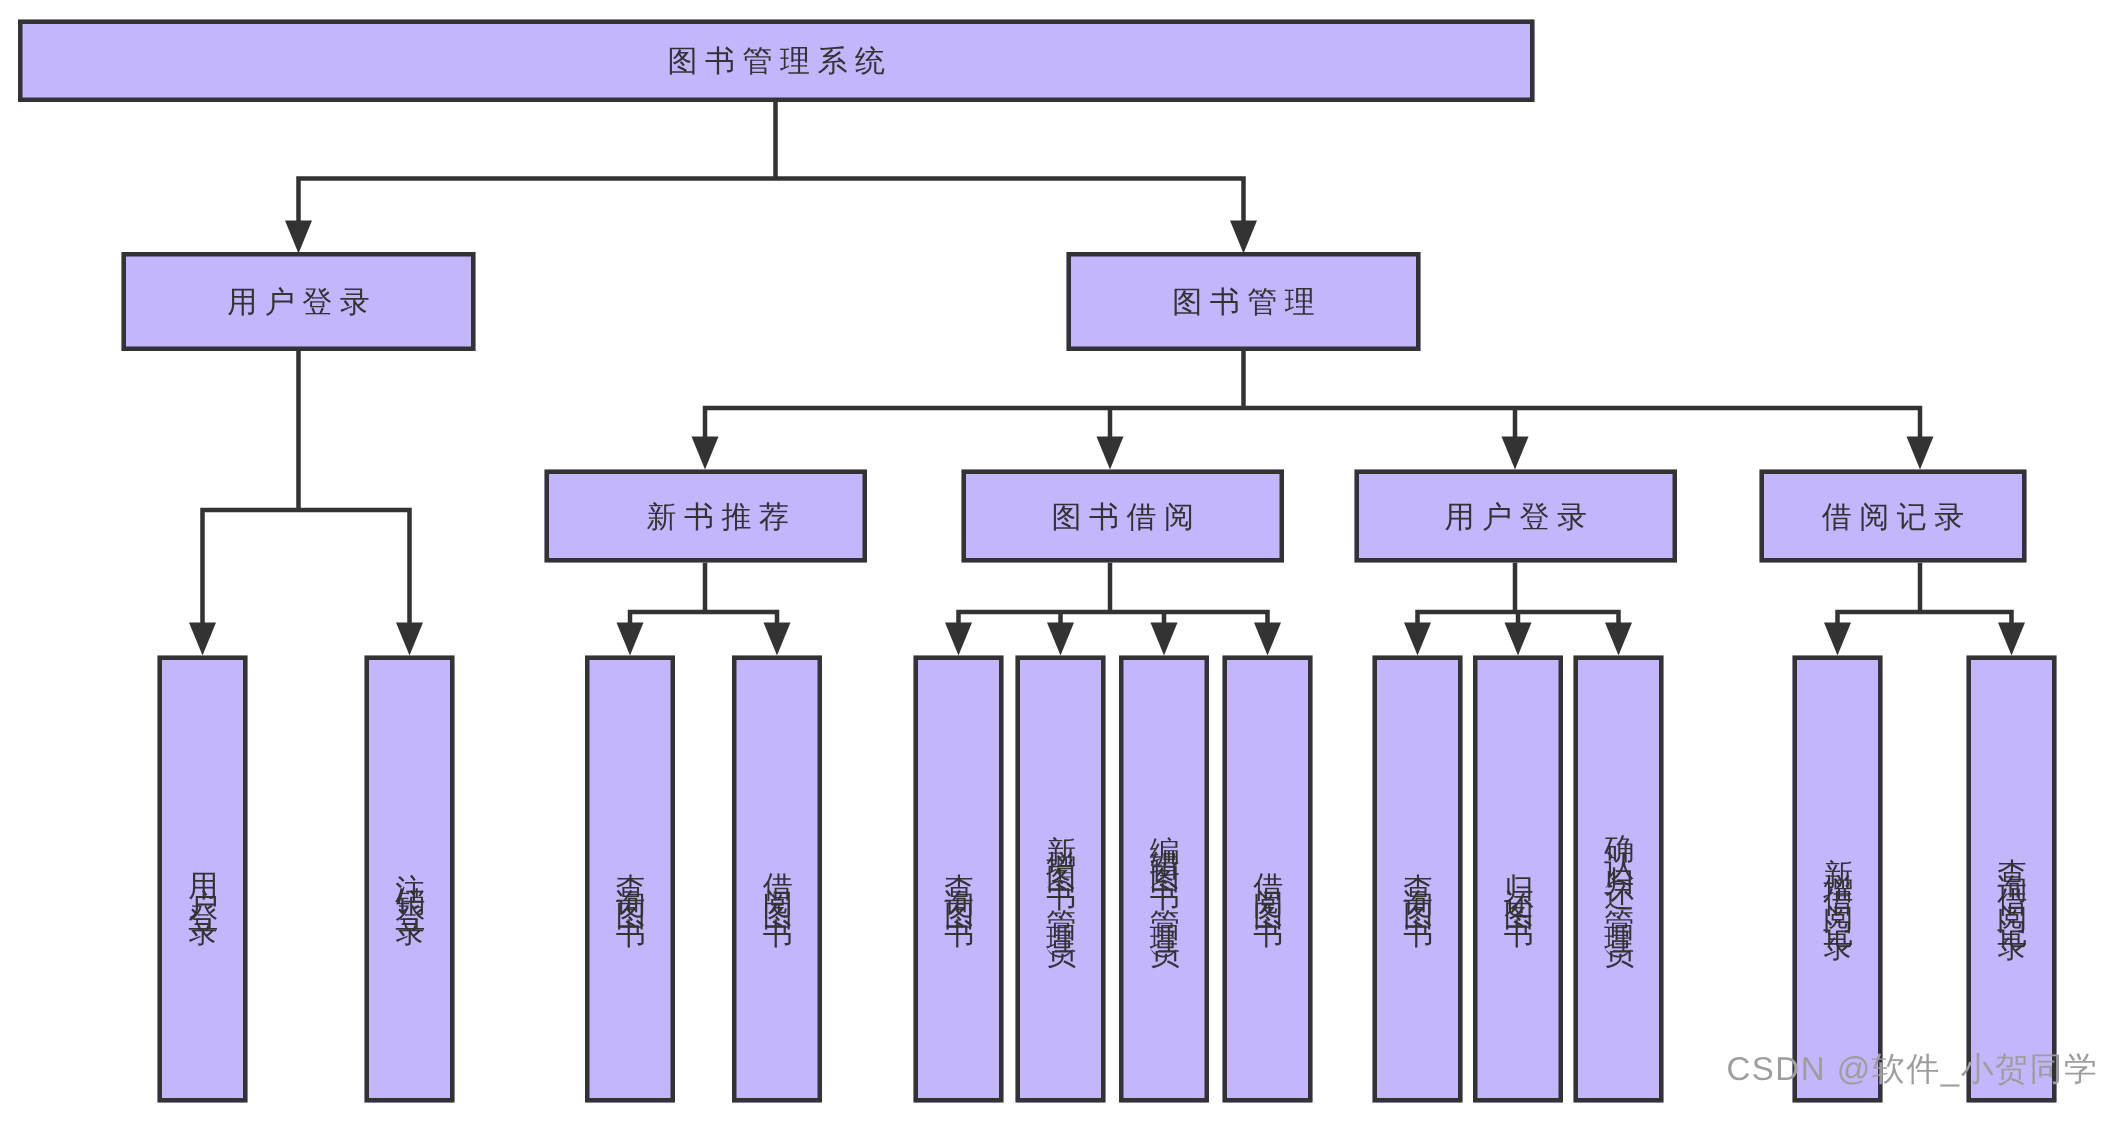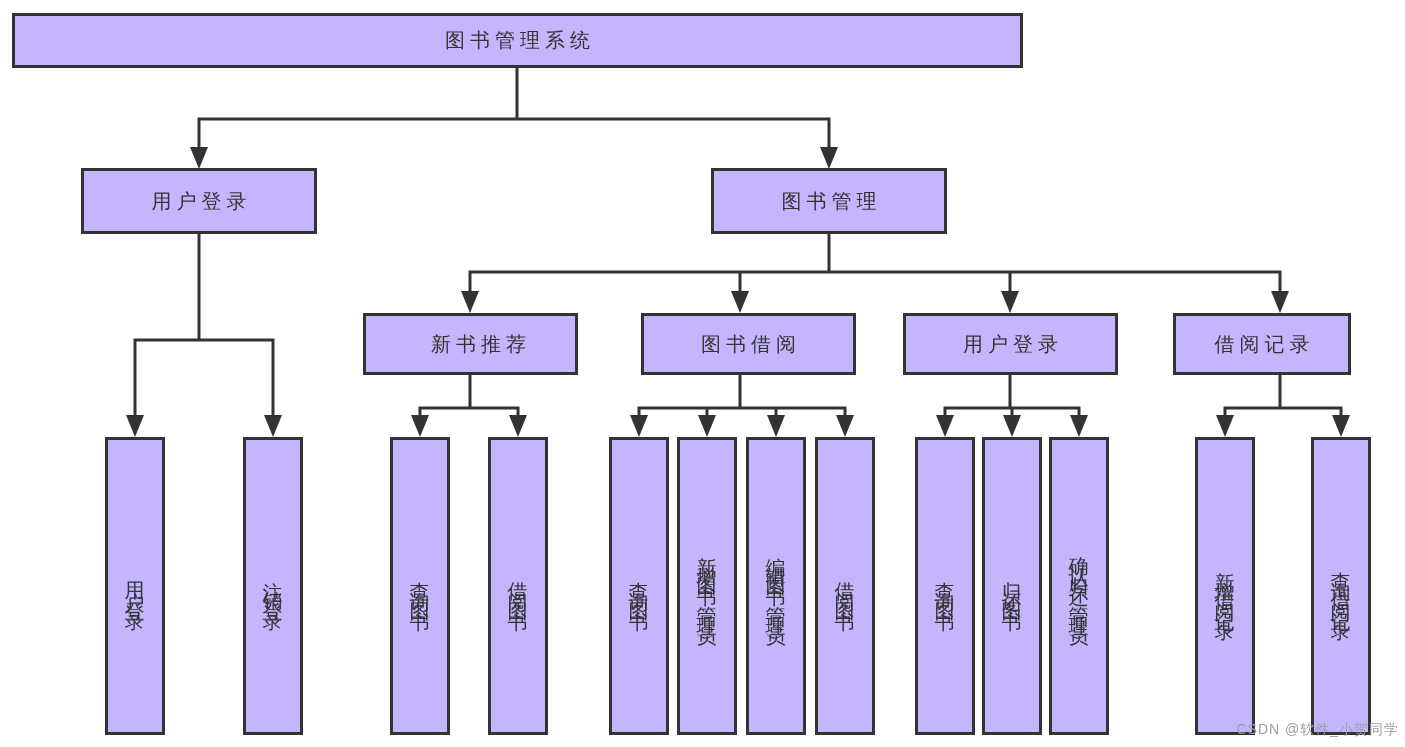--- a/index.html
+++ b/index.html
@@ -53,23 +53,23 @@
   #n-current {left:903px;top:313px;width:215px;height:62px;}
   #n-record  {left:1173px;top:313px;width:178px;height:62px;}
   
   .leaf{top:437px;width:60px;height:298px;}
   #l-a1{left:105px;} #l-a2{left:243px;}
   #l-b1{left:390px;} #l-b2{left:488px;}
   #l-c1{left:609px;} #l-c2{left:677px;} #l-c3{left:746px;} #l-c4{left:815px;}
   #l-d1{left:915px;} #l-d2{left:982px;} #l-d3{left:1049px;}
   #l-e1{left:1195px;} #l-e2{left:1311px;}
   #watermark{
-    position:absolute;right:6px;bottom:8px;
+    position:absolute;right:6px;bottom:19px;
     z-index:5;color:var(--wm);
-    font-size:14px;letter-spacing:1px;
+    font-size:22px;letter-spacing:1px;
   }
 </style>
 </head>
 <body>
 
 <div id="stage">
 
   <svg id="connectors" width="1405" height="747" viewBox="0 0 1405 747">
 
     <g>

